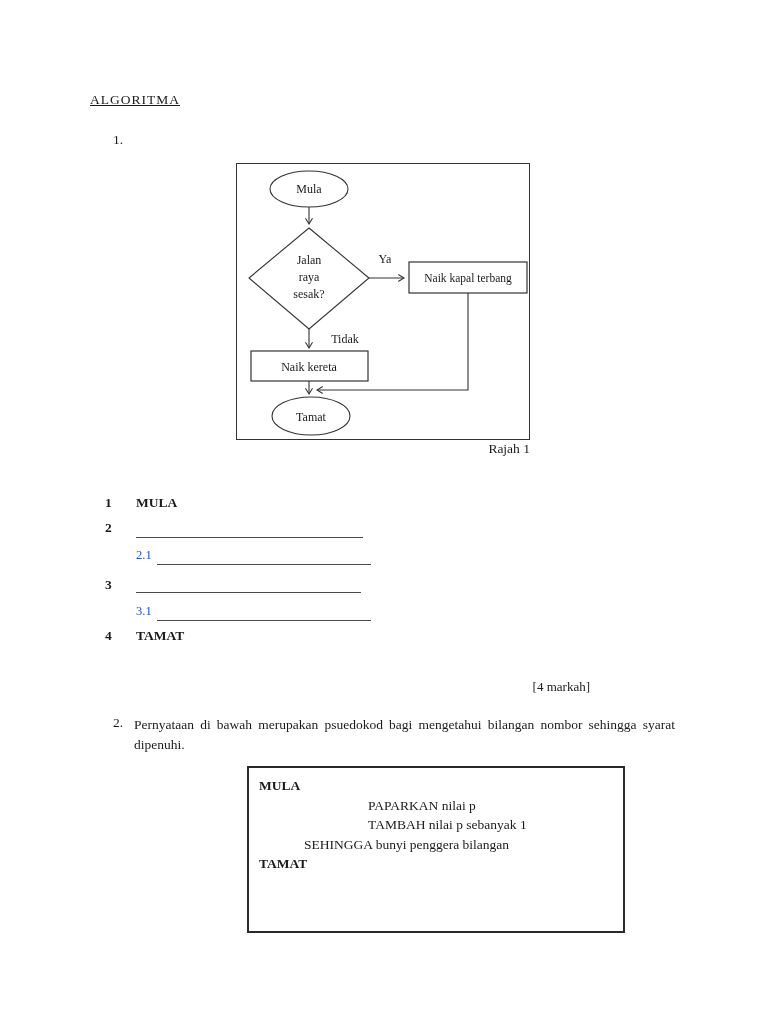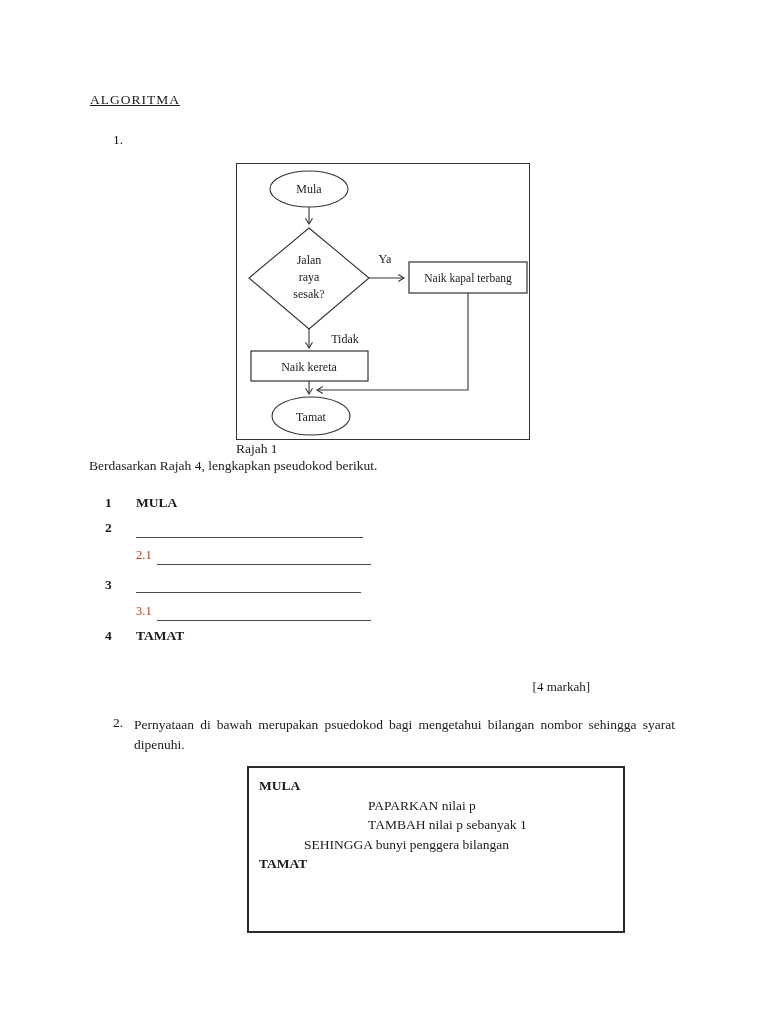--- a/index.html
+++ b/index.html
@@ -14,26 +14,26 @@
     text-decoration:underline;
   }
   .q-num { font-size:13.5px; }
   .q-text { font-size:13.5px; }
   .flowchart-box {
     left:236px; top:163px; width:294px; height:277px;
     border:1px solid #333;
   }
   .flowchart-box svg { display:block; width:100%; height:100%; }
   .fig-caption {
-    left:236px; top:441px; width:294px; text-align:left; font-size:13.5px;
+    left:236px; top:441px; width:294px; text-align:right; font-size:13.5px;
   }
   .instruction { left:89px; top:458px; font-size:13.5px; }
   .li-num { left:105px; font-size:13.5px; font-weight:bold; }
   .li-label { left:136px; font-size:13.5px; font-weight:bold; }
-  .li-sub { left:136px; font-size:12.5px; color:#c2410c; }
+  .li-sub { left:136px; font-size:12.5px; color:#1d4ed8; }
   .blank-line { border-top:1.3px solid #4a4a4a; height:0; }
   .marks { right:90px; top:679px; font-size:13px; text-align:left; }
   .q2-text { left:134px; top:715px; width:541px; font-size:13.5px; line-height:20px; text-align:justify; }
   .code-box {
     left:247px; top:766px; width:378px; height:167px;
     border:2px solid #2a2a2a; padding-top:8px;
   }
   .code-line { font-size:13.5px; line-height:19.5px; padding-left:10px; white-space:pre; }
   .code-line.lvl1 { padding-left:55px; }
   .code-line.lvl2 { padding-left:102px;margin-left:17px; }
@@ -80,21 +80,20 @@
 
       <line x1="72" y1="217" x2="72" y2="230" stroke="#333" stroke-width="1.1" marker-end="url(#arrow)"></line>
 
       <ellipse cx="74" cy="252" rx="39" ry="19" fill="none" stroke="#333" stroke-width="1.1"></ellipse>
       <text x="74" y="257" text-anchor="middle" font-size="12">Tamat</text>
     </svg>
   </div>
 
   <div class="abs fig-caption">Rajah 1</div>
 
-  <div class="abs instruction">Berdasarkan Rajah 4, lengkapkan pseudokod berikut.</div>
 
   <div class="abs li-num" style="top:495px;">1</div>
   <div class="abs li-label" style="top:495px;">MULA</div>
 
   <div class="abs li-num" style="top:520px;">2</div>
   <div class="abs blank-line" style="left:136px; top:537px; width:227px;"></div>
 
   <div class="abs li-sub" style="top:548px;">2.1</div>
   <div class="abs blank-line" style="left:157px; top:564px; width:214px;"></div>
 

